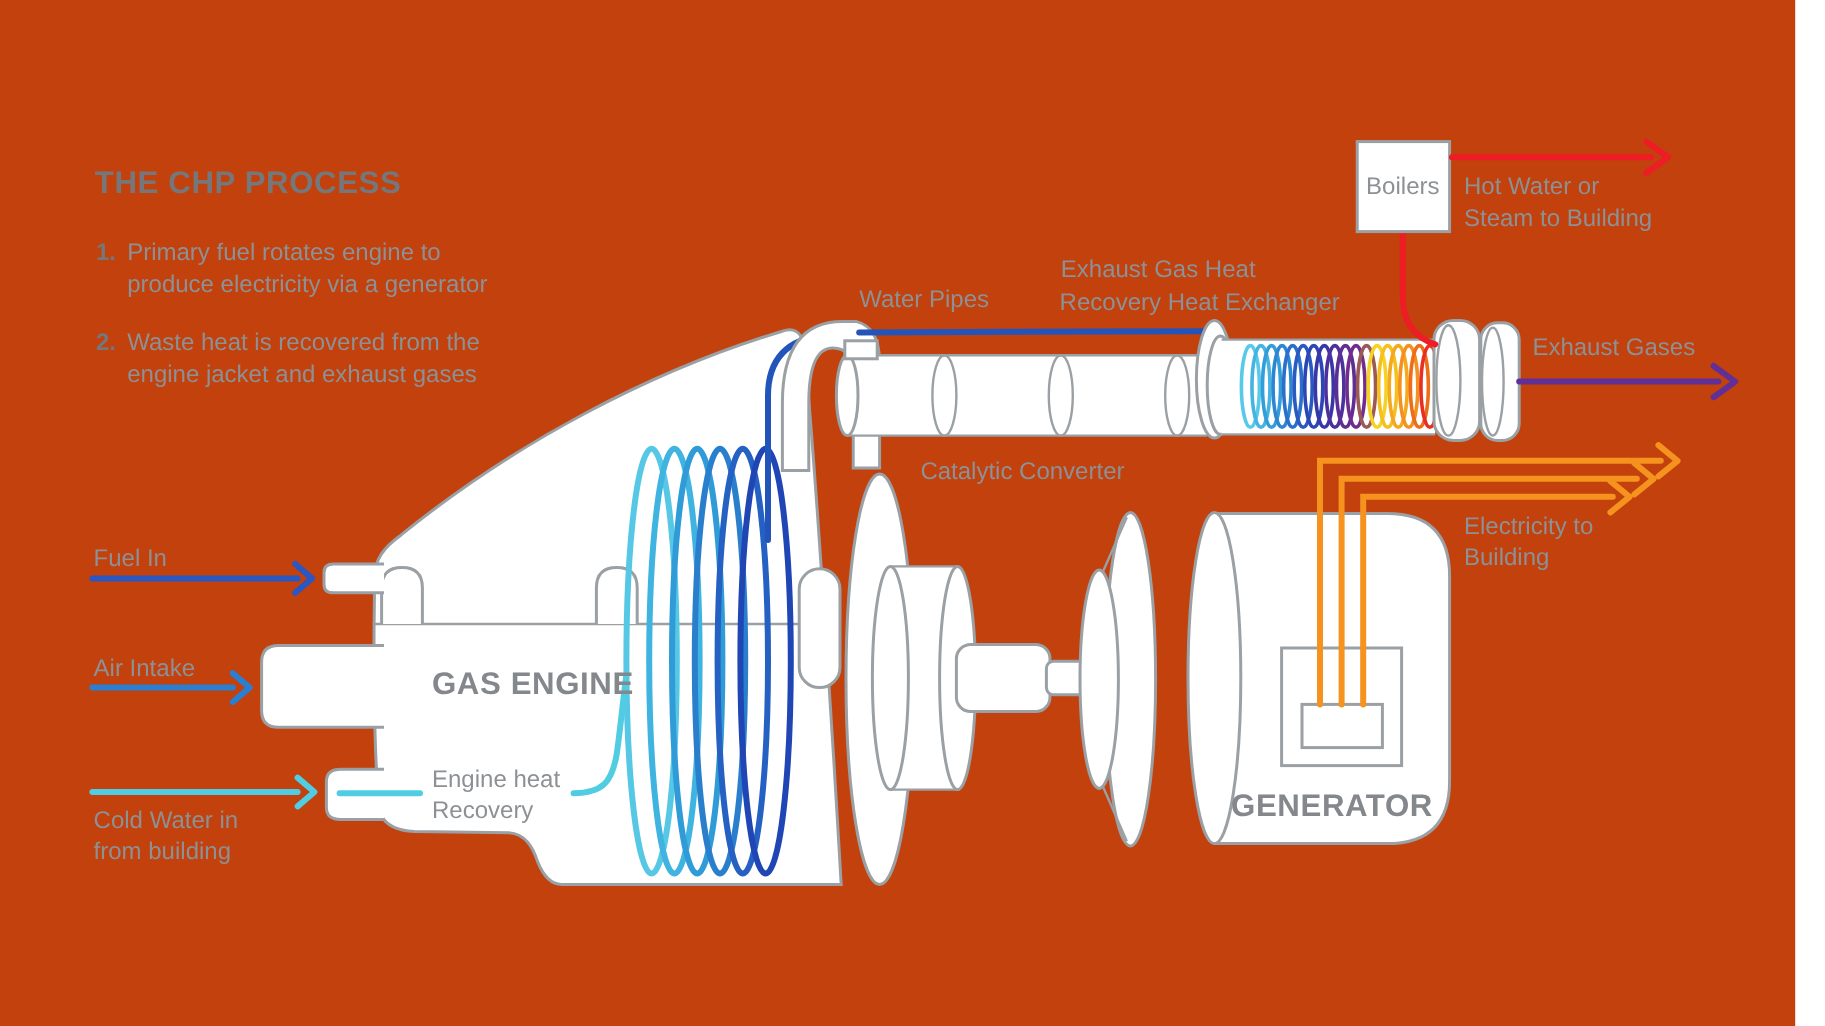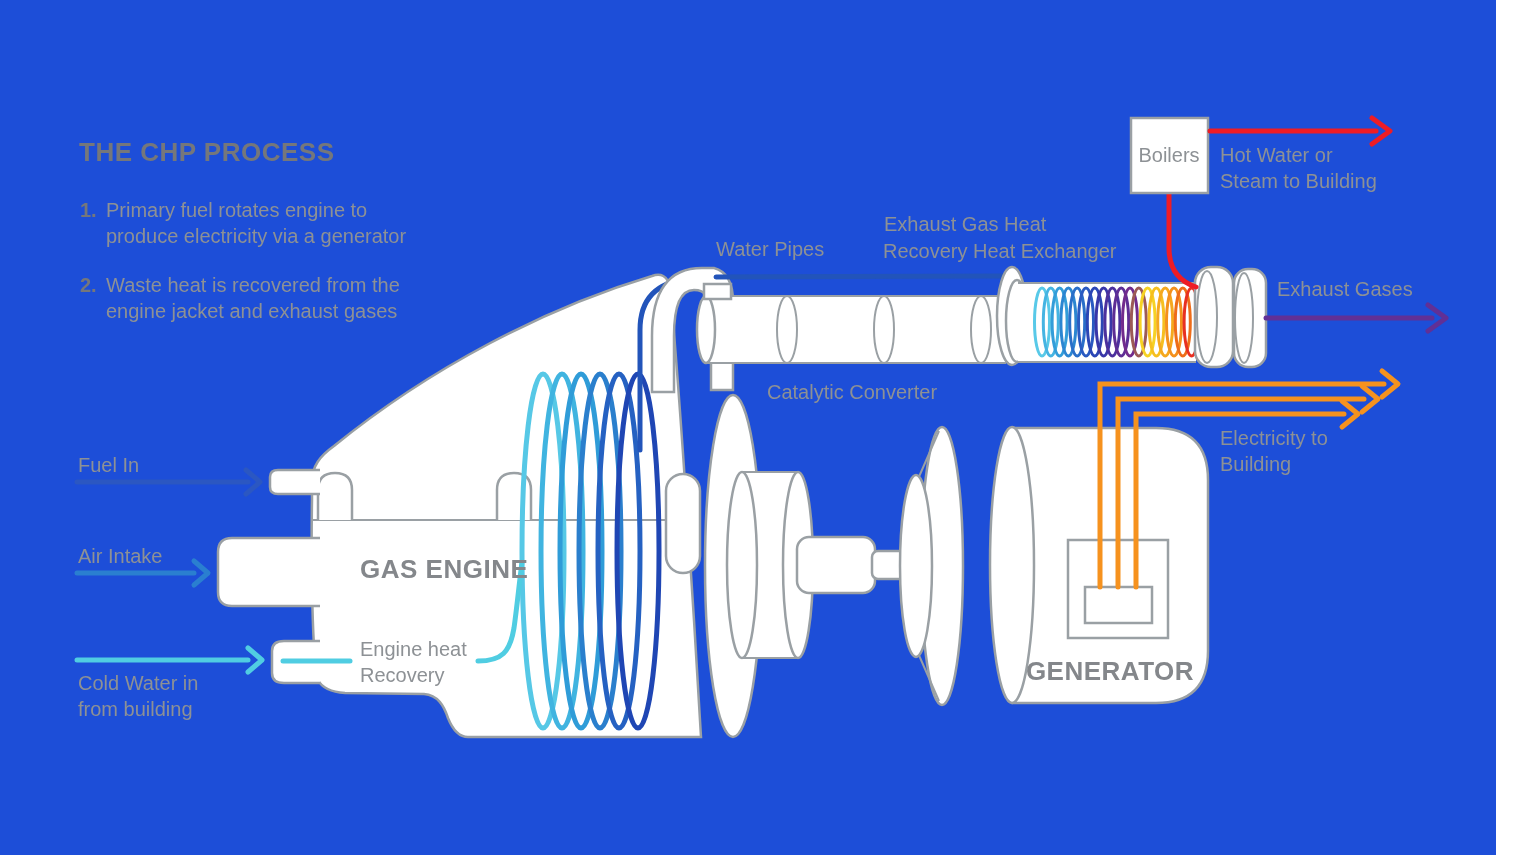--- a/index.html
+++ b/index.html
@@ -1,17 +1,17 @@
 <!DOCTYPE html>
 <html><head>
 <meta charset="utf-8">
 <title>The CHP Process</title>
 <style>
   html,body{margin:0;padding:0;background:#ffffff;}
-  .stage{position:relative;width:1496px;height:855px;background:#1d4ed8;overflow:hidden;
+  .stage{position:relative;width:1496px;height:855px;background:#c2410c;overflow:hidden;
          font-family:"Liberation Sans", sans-serif;}
   svg{position:absolute;left:0;top:0;}
   text{font-family:"Liberation Sans", sans-serif;}
   .lbl{font-size:20px;fill:#8d9195;}
   .lbl-bold{font-size:26px;font-weight:bold;fill:#84878b;letter-spacing:.5px;}
   .title{font-size:26px;font-weight:bold;fill:#75777b;letter-spacing:.5px;}
   .stepnum{font-size:20px;font-weight:bold;fill:#75777b;}
   .steptxt{font-size:20px;fill:#8d9195;}
   .machine{fill:#ffffff;stroke:#9aa0a4;stroke-width:2.5;}
   .machine-thin{fill:none;stroke:#9aa0a4;stroke-width:2;}

